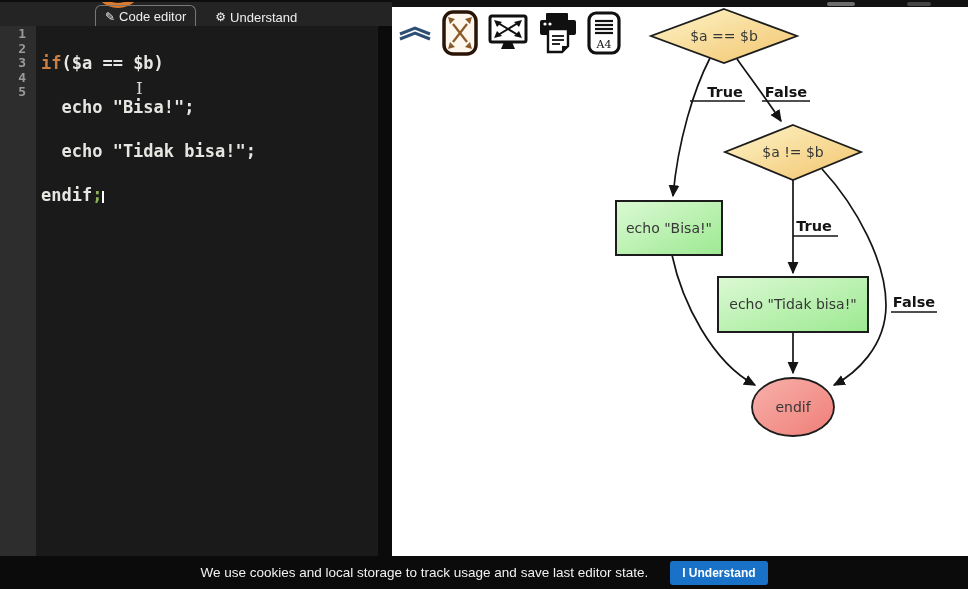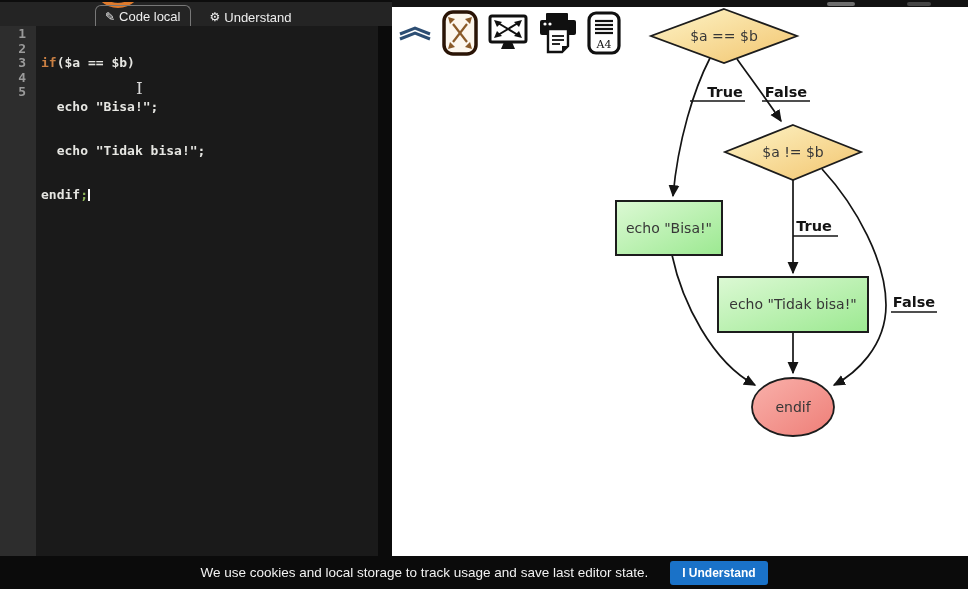--- a/index.html
+++ b/index.html
@@ -23,21 +23,21 @@
          color:#eeeeee; font-size:13px; cursor:default; }
   .tab .t-icon { font-size:12px; color:#f2f2f2; }
   .tab.active { border:1px solid #787878; border-bottom:2px solid #bf5c1f;
                 border-radius:6px 6px 0 0; }
 
   .gutter { position:absolute; left:0; top:26px; width:36px; height:530px;
             background:#2d2d2d; color:#9a9a9a;
             font-family:"DejaVu Sans Mono", monospace; font-size:13px; font-weight:bold;
             line-height:14.6px; text-align:right; padding:1px 10px 0 0; }
   .code-area { position:absolute; left:36px; top:26px; width:342px; height:530px;
-               font-family:"DejaVu Sans Mono", monospace; font-size:13px; font-weight:bold;
+               font-family:"DejaVu Sans Mono", monospace; font-size:17px; font-weight:bold;
                line-height:14.6px; color:#e6e6e2; padding:1px 0 0 5px;
                white-space:pre; cursor:text; }
   .tok-keyword { color:#cb8043; }
   .tok-plain { color:#e6e6e2; }
   .tok-semicolon { color:#8cb357; }
   .caret { display:inline-block; width:2px; height:12px; background:#ffffff;
            vertical-align:-2px; }
   .ibeam { position:absolute; left:136px; top:80px; color:#d9d9d9;
            font-family:"DejaVu Serif", serif; font-size:17px; line-height:17px; z-index:6; }
 
@@ -91,21 +91,21 @@
   <span class="ibeam">I</span>
 </div>
 
 <div class="panel-divider"></div>
 
 <div class="editor-header">
   <div class="logo-arc"></div>
   <div class="tabs">
     <div class="tab active">
       <span class="t-icon">✎</span>
-      <span>Code local</span>
+      <span>Code editor</span>
     </div>
     <div class="tab">
       <span class="t-icon">⚙</span>
       <span>Understand</span>
     </div>
   </div>
 </div>
 
 <div class="canvas">
   <div class="canvas-topbar">

